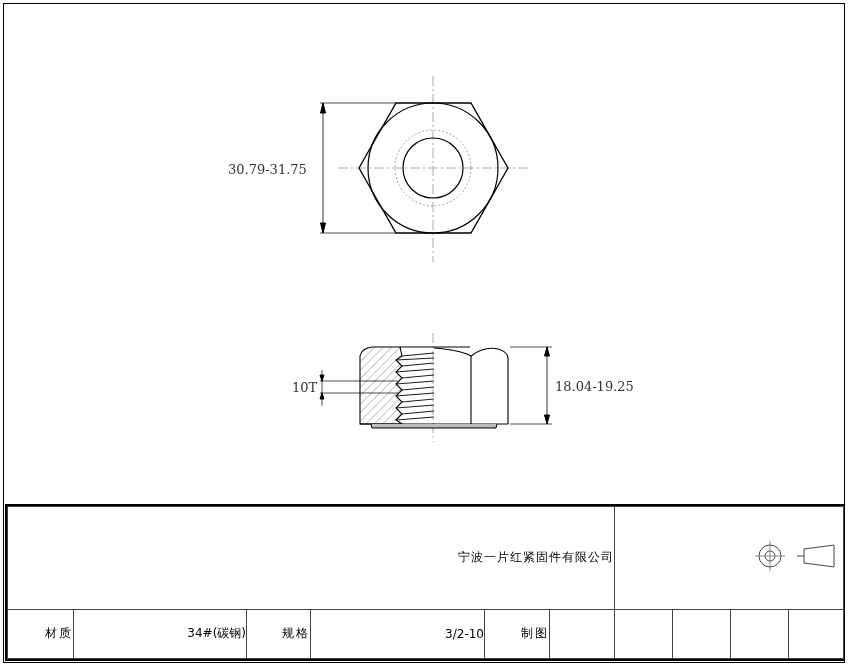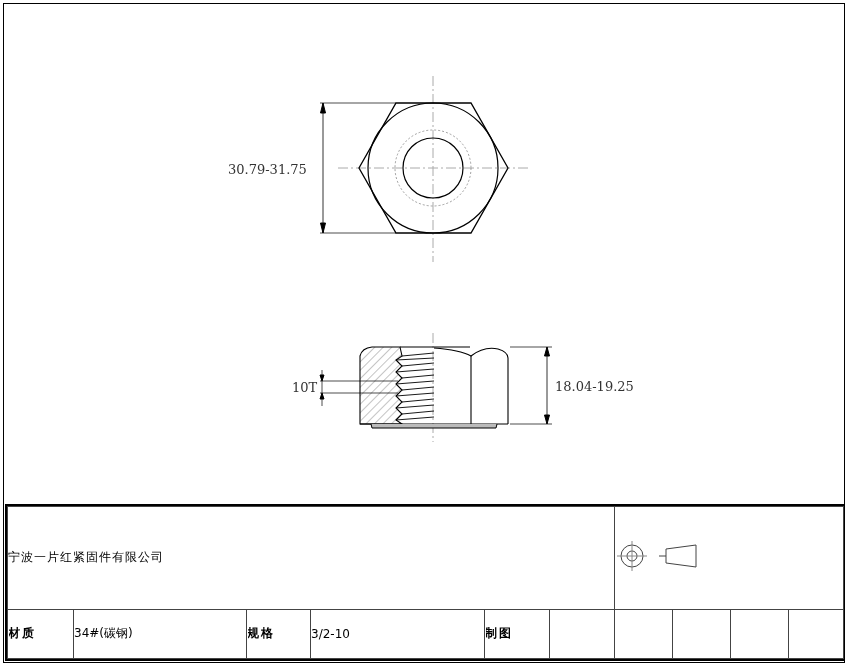--- a/index.html
+++ b/index.html
@@ -6,23 +6,23 @@
   body { width:850px; height:666px; position:relative; overflow:hidden;
          font-family:"DejaVu Sans", sans-serif; color:#000; }
   #frame { position:absolute; left:3px; top:3px; width:842px; height:660px;
            border:1px solid #000; box-sizing:border-box; }
   #drawing { position:absolute; left:0; top:0; }
   .dimtext { font-family:"DejaVu Serif", serif; font-size:13px; fill:#333; }
   #titleblock { position:absolute; left:5px; top:504px; width:840px; height:157px;
                 border:2px solid #000; box-sizing:border-box; }
   #titleblock table { border-collapse:collapse; position:absolute; left:0; top:0;
                       width:836px; height:153px; table-layout:fixed; }
-  #titleblock td { border:1px solid #444; padding:0; text-align:left;
+  #titleblock td { border:1px solid #444; padding:0; text-align:right;
                    vertical-align:middle; font-size:12px; overflow:hidden; white-space:nowrap; }
-  .lbl { font-weight:bold; letter-spacing:2px;border-radius:8px; }
+  .lbl { font-weight:normal; letter-spacing:2px;border-radius:8px; }
   .company { font-size:15px; letter-spacing:1px; }
 </style>
 </head>
 <body>
 
 <div id="frame"></div>
 
 <svg id="drawing" width="850" height="500">
 
   <g fill="none" stroke="#000">

